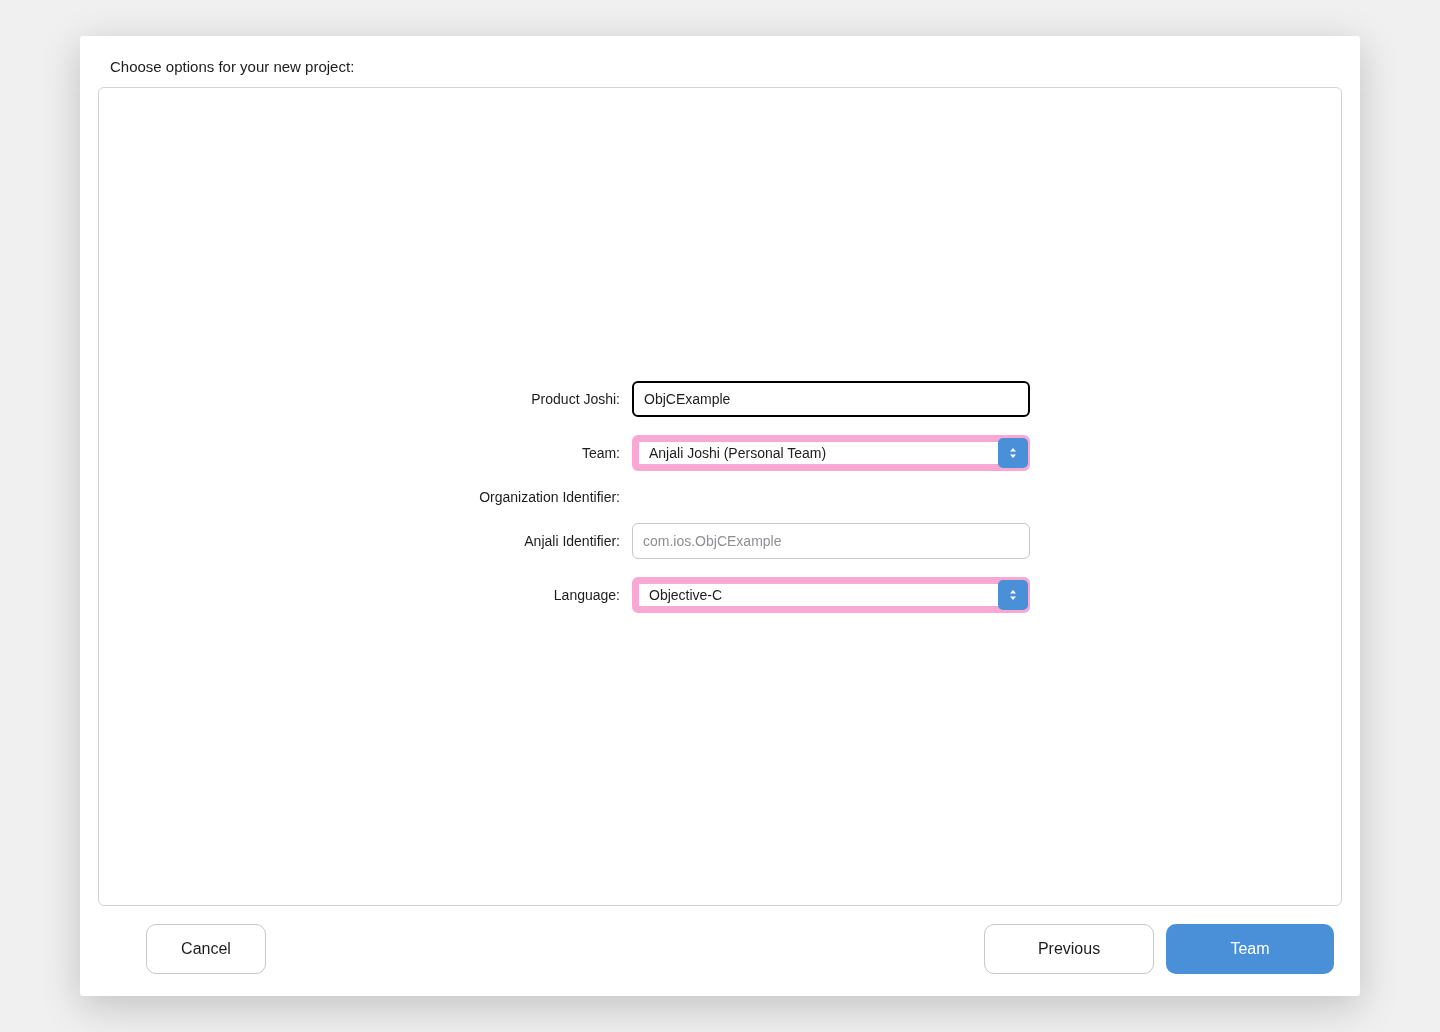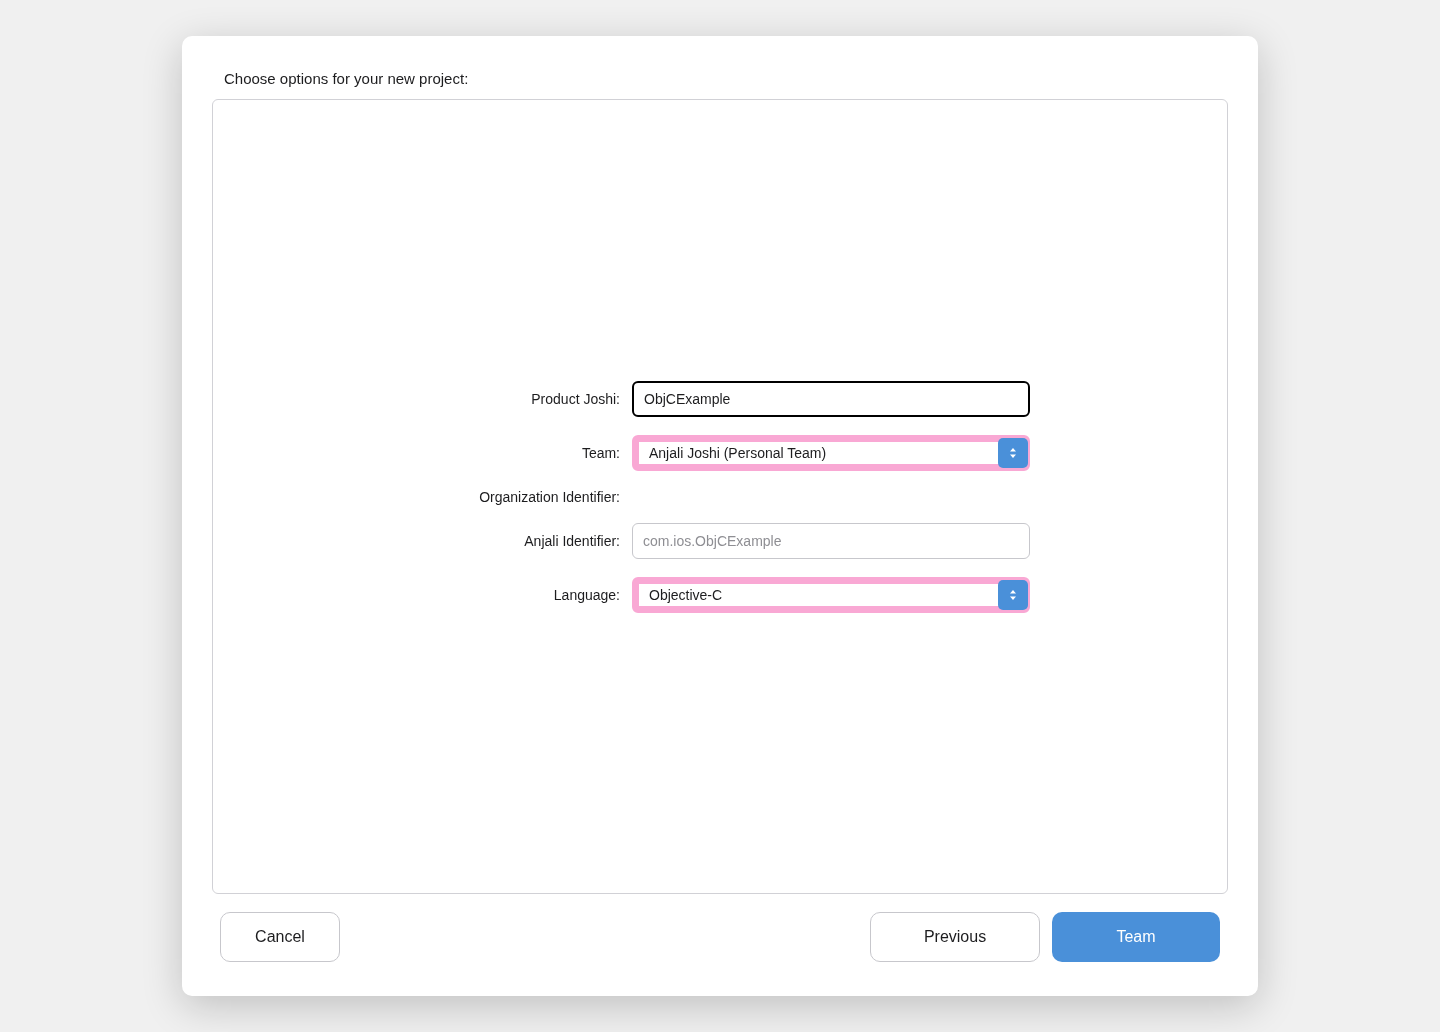--- a/index.html
+++ b/index.html
@@ -15,27 +15,27 @@
       display: flex;
       align-items: center;
       justify-content: center;
       font-family: -apple-system, BlinkMacSystemFont, "Helvetica Neue", Arial, sans-serif;
       font-size: 14px;
       color: #1d1d1f;
     }
 
     .dialog {
       background: #ffffff;
-      border-radius: 10px;
+      border-radius: 3px;
       box-shadow: 0 10px 40px rgba(0,0,0,0.2);
-      width: 1076px;
+      width: 1280px;
       height: 960px;
       display: flex;
       flex-direction: column;
-      padding: 12px;
+      padding: 0;
       overflow: hidden;
     }
 
     .dialog-top-label {
       padding: 22px 30px 12px 30px;
       font-size: 15px;
       color: #1d1d1f;
       font-weight: 400;
     }
 
@@ -153,20 +153,21 @@
       font-size: 16px;
       cursor: pointer;
       font-family: -apple-system, BlinkMacSystemFont, "Helvetica Neue", Arial, sans-serif;
     }
 
     .btn-cancel {
       width: 120px;
       background: #ffffff;
       border: 1px solid #c7c7cc;
       color: #1d1d1f;
+      margin-left: 40px;
     }
 
     .btn-previous {
       width: 170px;
       background: #ffffff;
       border: 1px solid #c7c7cc;
       color: #1d1d1f;
     }
 
     .btn-next {

